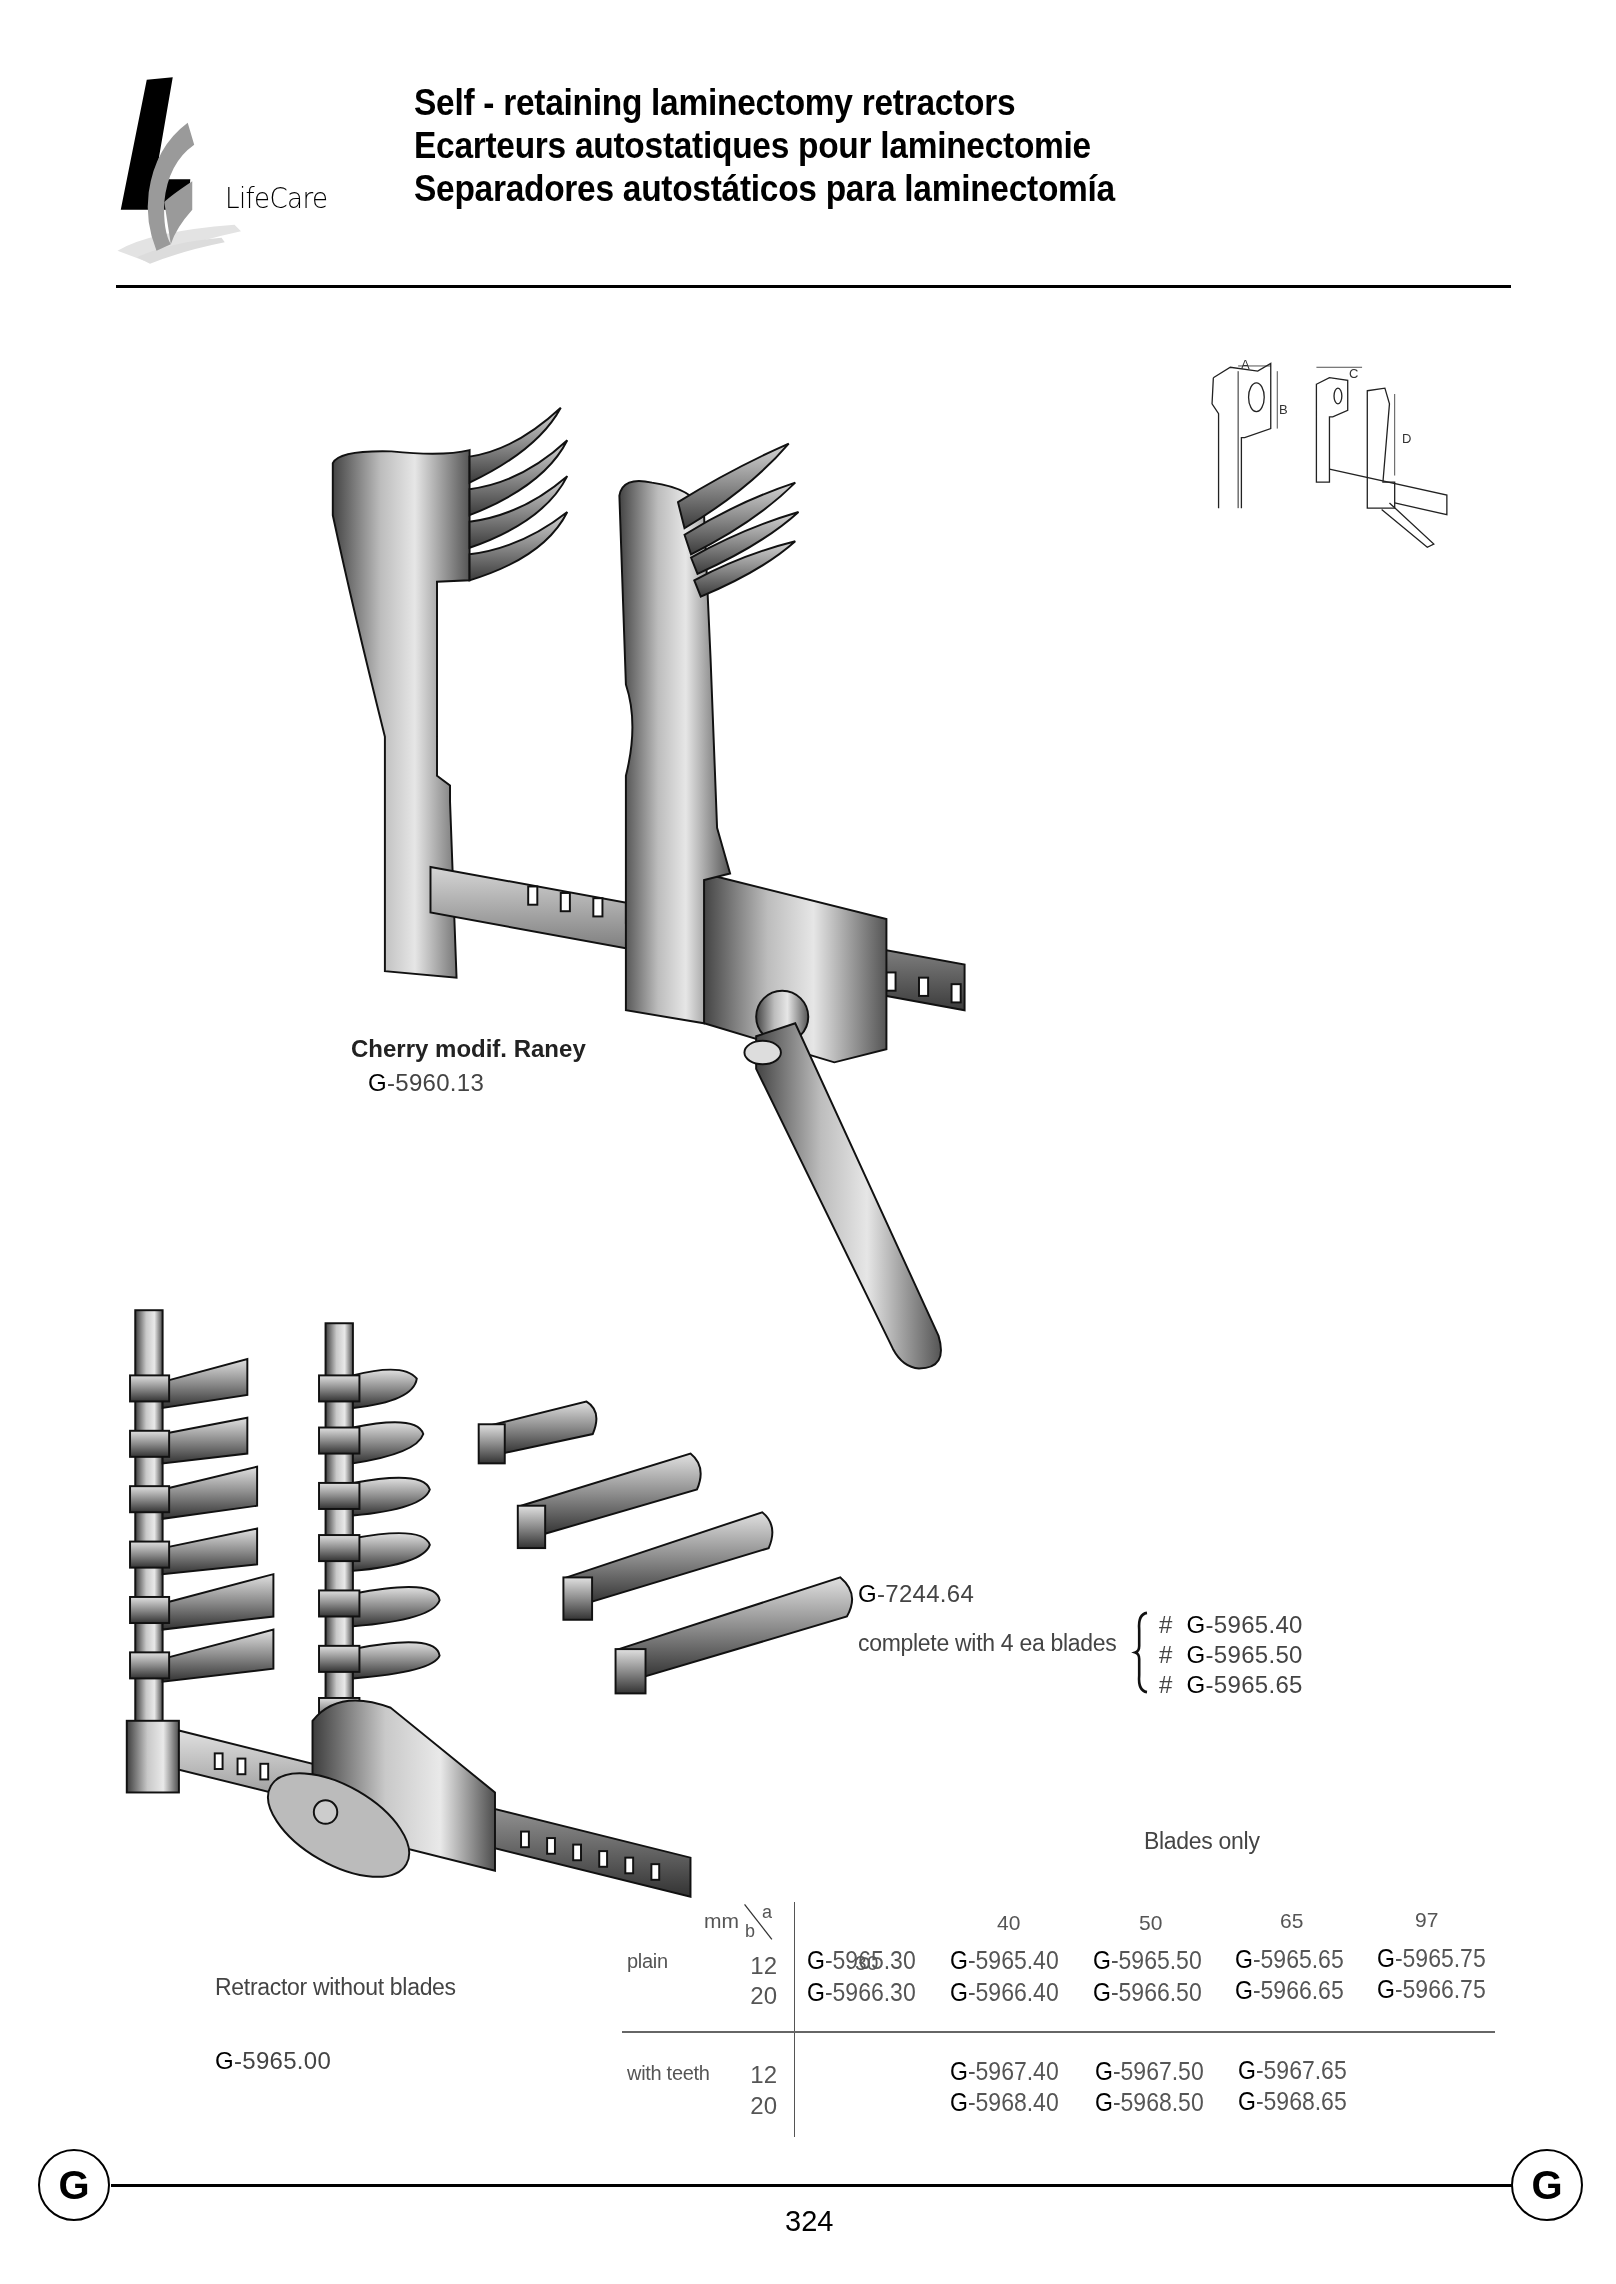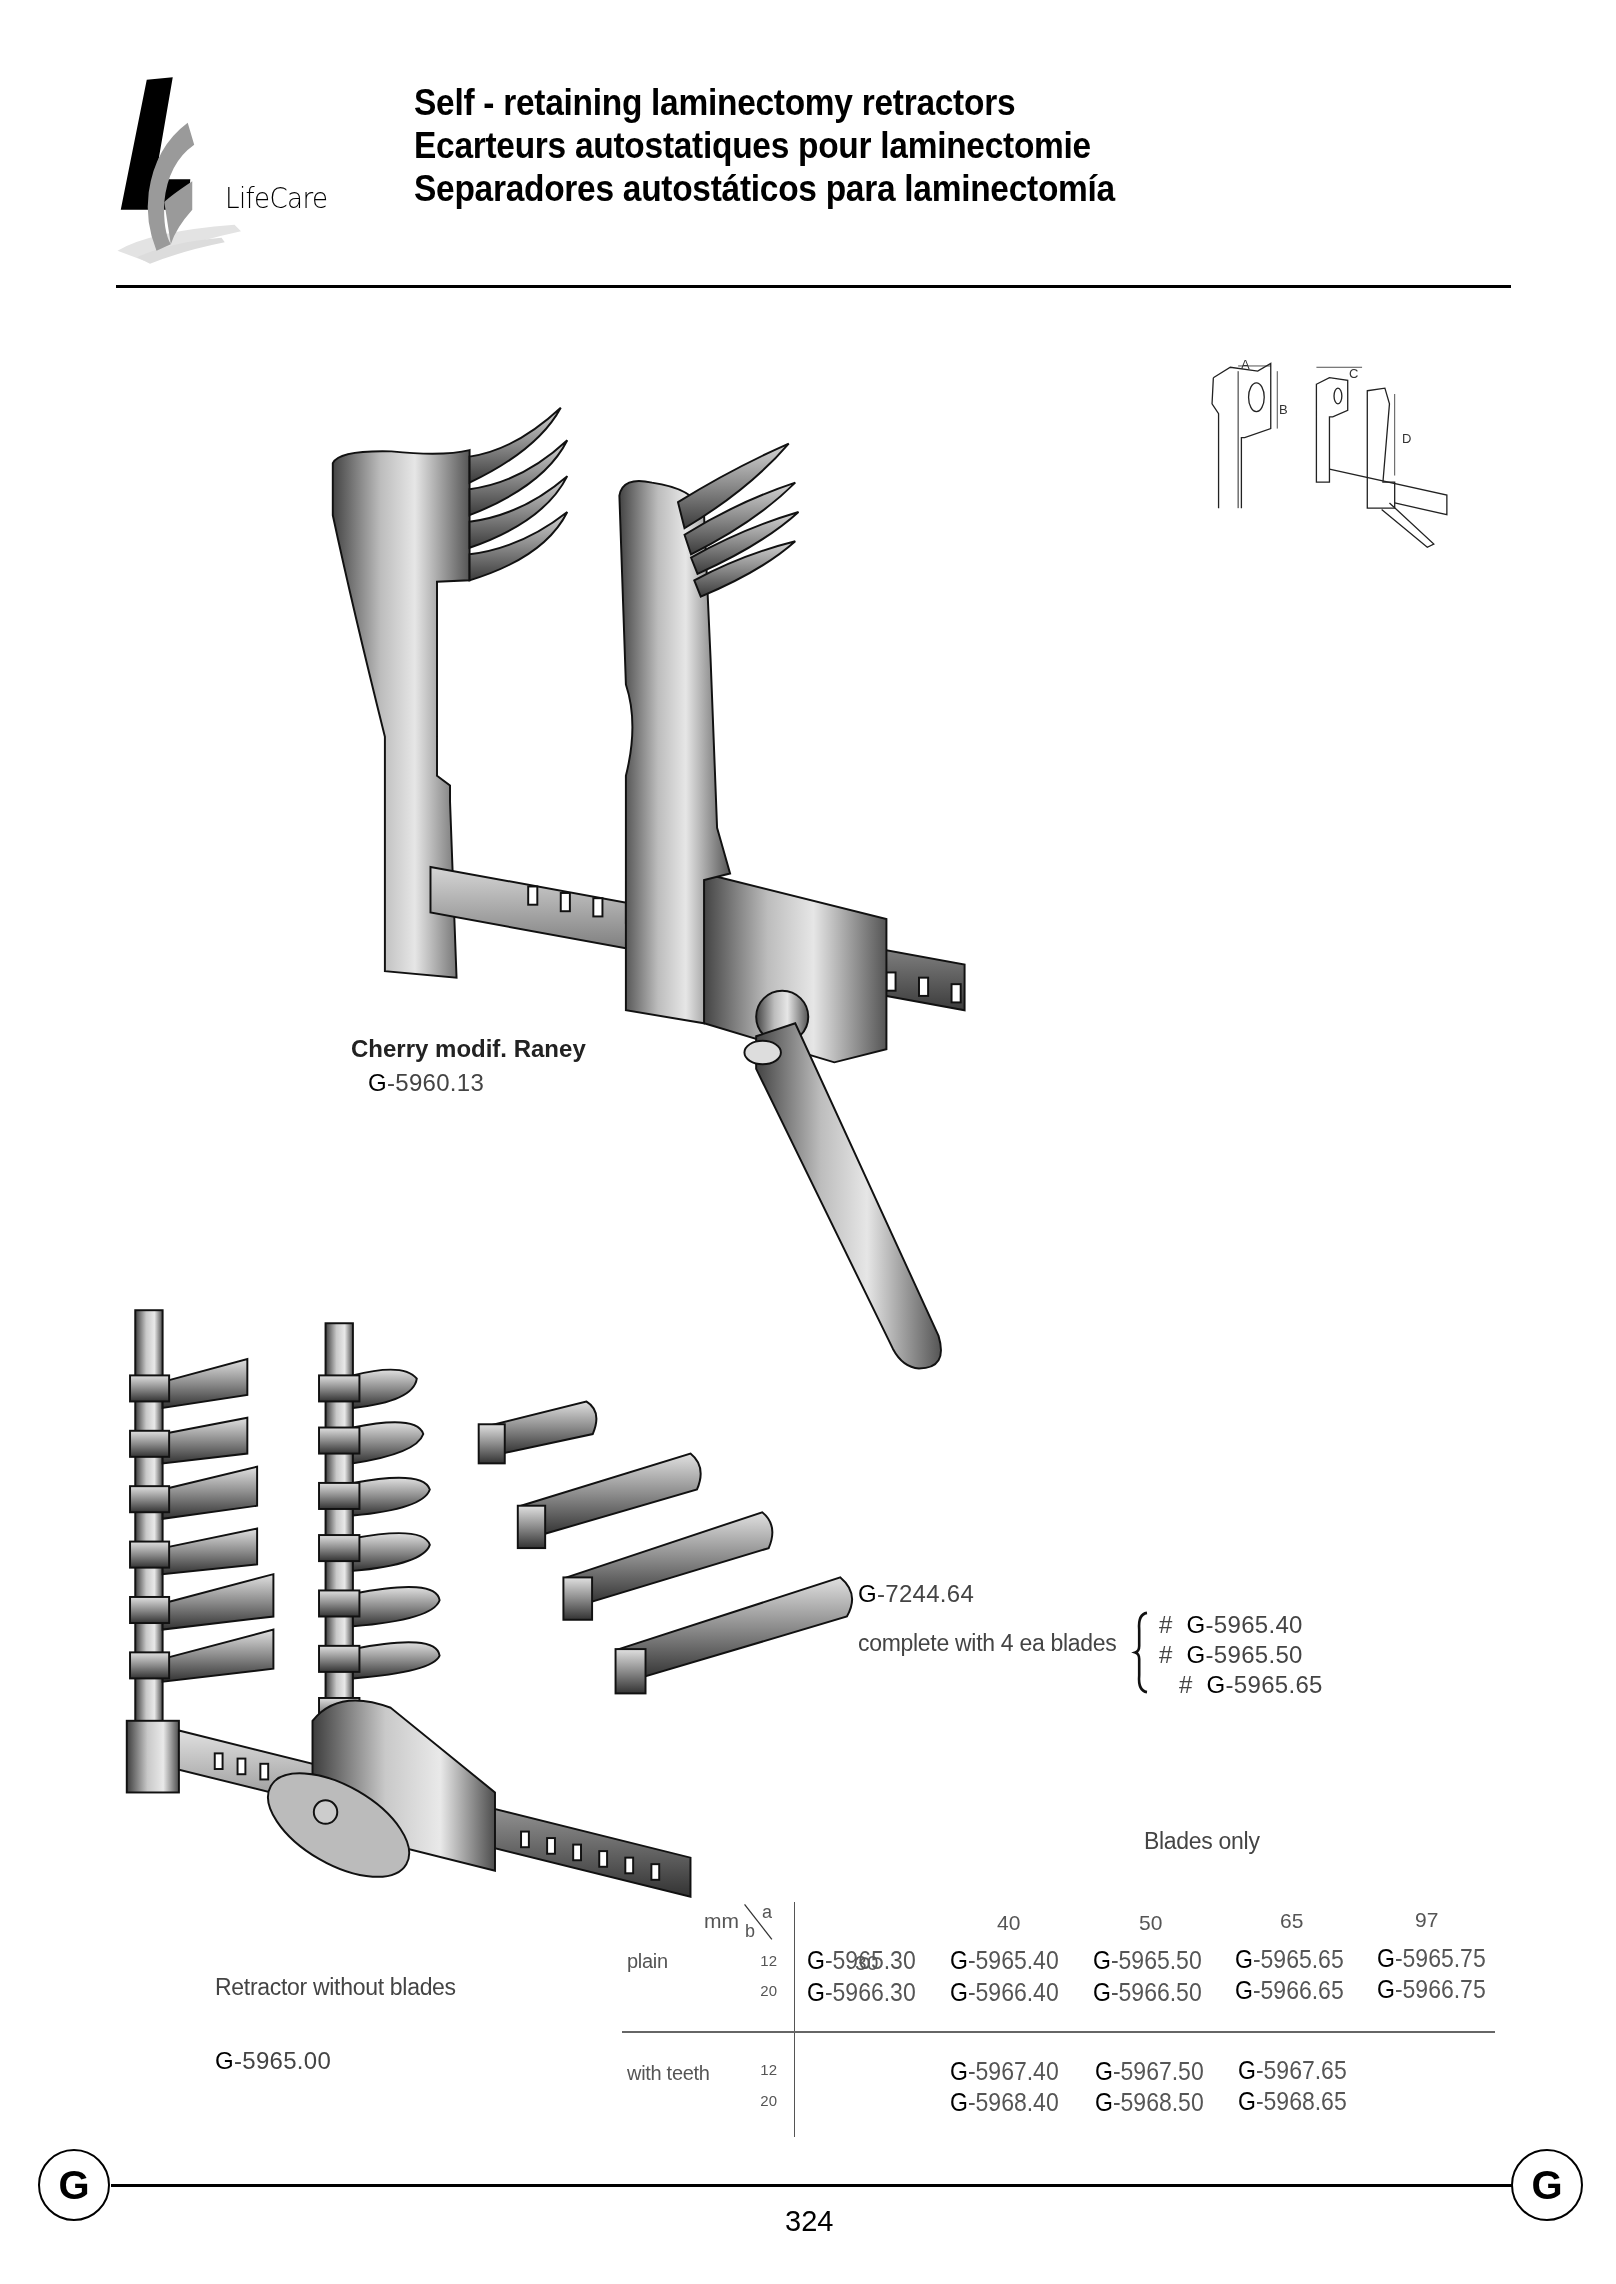--- a/index.html
+++ b/index.html
@@ -14,21 +14,21 @@
   
   .label-bold { font-family:"Liberation Sans", sans-serif; font-weight:bold; font-size:24px; color:#222; white-space:nowrap; }
   .code { font-family:"Liberation Sans", sans-serif; font-size:24px; color:#444; white-space:nowrap; letter-spacing:0.3px; }
   .code .g { color:#000; }
   .small { font-family:"Liberation Sans", sans-serif; font-size:23px; color:#444; white-space:nowrap; letter-spacing:-0.3px; }
   
   .tcell { position:absolute; font-family:"Liberation Sans", sans-serif; font-size:25px; color:#555; white-space:nowrap; transform:scaleX(0.92); transform-origin:left; }
   .tcell .g { color:#000; }
   .thead { position:absolute; font-family:"Liberation Sans", sans-serif; font-size:21px; color:#555; white-space:nowrap; }
   .rowlab { position:absolute; font-family:"Liberation Sans", sans-serif; font-size:20px; color:#555; white-space:nowrap; letter-spacing:-0.3px; }
-  .num { position:absolute; font-family:"Liberation Sans", sans-serif; font-size:15px; color:#555; text-align:right; width:39px; }
+  .num { position:absolute; font-family:"Liberation Sans", sans-serif; font-size:24px; color:#555; text-align:right; width:39px; }
   
   .gcircle { position:absolute; width:72px; height:72px; border:2.6px solid #000; border-radius:50%; background:#fff;
              display:flex; align-items:center; justify-content:center; font-family:"Liberation Sans", sans-serif; font-weight:bold; font-size:40px; color:#000; box-sizing:border-box; }
   .pageno { position:absolute; left:785px; top:2205px; font-family:"Liberation Sans", sans-serif; font-size:29px; color:#000; }
   svg { position:absolute; overflow:visible; }
 </style>
 </head>
 <body>
 
 <div>
@@ -218,21 +218,21 @@
 <div>
   <div class="abs code" style="left:858px;top:1580px;"><span class="g">G</span><span>-7244.64</span></div>
   <div class="abs small" style="left:858px;top:1630px;">complete with 4 ea blades</div>
 
   <svg style="left:1134px;top:1610px;" width="15.6" height="85" viewBox="0 0 24 130">
     <path d="M20 4 Q6 6 8 30 L8 55 Q8 63 2 65 Q8 67 8 75 L8 100 Q6 124 20 126" fill="none" stroke="#111" stroke-width="4"></path>
   </svg>
   <div>
     <div class="abs code" style="left:1159px;top:1611px;"><span>#</span>&nbsp;&nbsp;<span class="g">G</span><span>-5965.40</span></div>
     <div class="abs code" style="left:1159px;top:1641px;"><span>#</span>&nbsp;&nbsp;<span class="g">G</span><span>-5965.50</span></div>
-    <div class="abs code" style="left:1159px;top:1671px;margin-left:20px;"><span>#</span>&nbsp;&nbsp;<span class="g">G</span><span>-5965.65</span></div>
+    <div class="abs code" style="left:1159px;top:1671px;"><span>#</span>&nbsp;&nbsp;<span class="g">G</span><span>-5965.65</span></div>
   </div>
 </div>
 
 <div>
   <div class="abs small" style="left:215px;top:1974px;">Retractor without blades</div>
   <div class="abs code" style="left:215px;top:2047px;"><span class="g">G</span><span>-5965.00</span></div>
 </div>
 
 <div>
   <div class="abs small" style="left:1144px;top:1828px;">Blades only</div>

